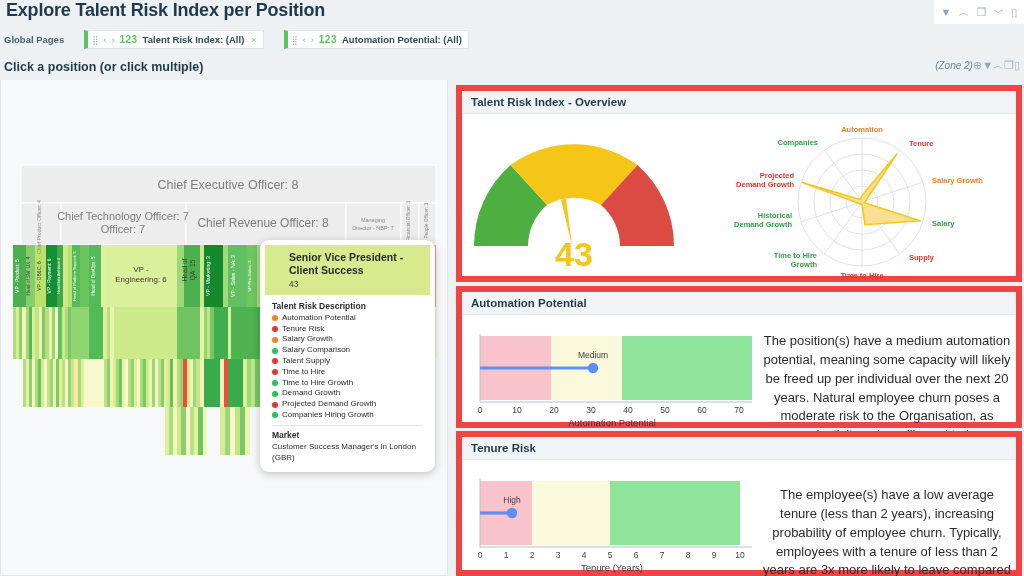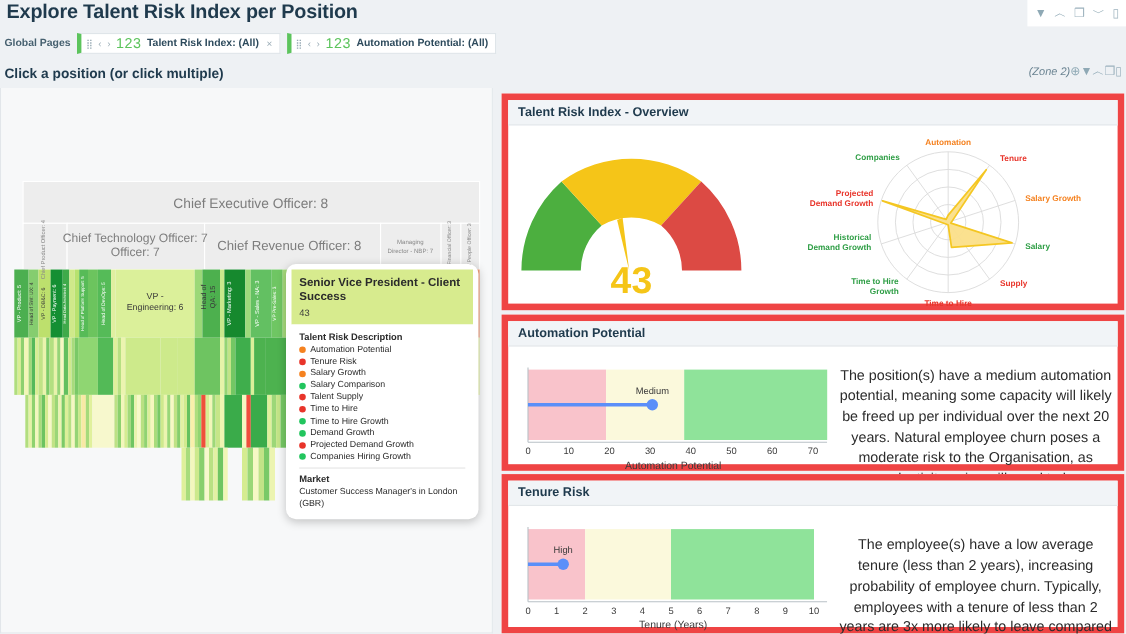--- a/index.html
+++ b/index.html
@@ -22,31 +22,31 @@
     position:absolute; right:0; top:0; width:90px; height:24px;
     background:#ffffff; display:flex; align-items:center; justify-content:center;
     gap:7px;
   }
   .tool-ic { color:#8fa9b5; font-size:11px; line-height:1; cursor:pointer; }
   .tool-ic.sq { color:#9fb4bf; }
 
   
   .filterbar {
     position:absolute; left:0; top:30px; height:19px;
-    display:flex; align-items:center; gap:6px;
+    display:flex; align-items:center; gap:20px;
   }
   .gp-label { font-size:9.5px; font-weight:bold; color:#46606f; padding-left:4px; }
   .filter-pill {
     display:flex; align-items:center; height:19px;
     background:#fff; border:1px solid #dfe5e9; border-left:4px solid #5cc45c;
     padding:0 6px 0 4px; gap:5px; white-space:nowrap;
   }
   .fp-ic { color:#9aacb6; font-size:8.5px; }
   .fp-arrow { color:#9aacb6; font-size:9px; }
-  .fp-123 { color:#5cc45c; font-size:13px; font-weight:normal; letter-spacing:0.5px;}
+  .fp-123 { color:#5cc45c; font-size:10px; font-weight:bold; letter-spacing:0.5px;}
   .fp-text { font-size:9.5px; font-weight:bold; color:#2d4a5c; }
   .fp-x { color:#9aacb6; font-size:9px; margin-left:2px; cursor:pointer;}
 
   
   .zone-caption {
     position:absolute; font-size:12.5px; font-weight:bold; color:#1f3a4d;
   }
   .zone2-tools { position:absolute; top:60px; right:4px; display:flex; align-items:center; gap:0;}
   .zone-tag { font-size:10px; font-style:italic; color:#6b8492; }
 
@@ -57,21 +57,21 @@
   }
 
   
   .tooltip {
     position:absolute; left:260px; top:240px; width:175px;
     background:#ffffff; border-radius:9px;
     box-shadow:0 2px 9px rgba(0,0,0,0.22);
     padding:5px; z-index:40;
   }
   .tt-head {
-    background:#d7eb8e; padding:6px 7px 5px 7px;
+    background:#d7eb8e; padding:6px 7px 5px 24px;
     font-size:10.5px; font-weight:bold; color:#2b2b2b; line-height:1.25;
   }
   .tt-score { font-size:8.5px; font-weight:normal; color:#3a3a3a; margin-top:2px;}
   .tt-body { background:#fff; padding:6px 7px 4px 7px; }
   .tt-sec { font-size:8.5px; font-weight:bold; color:#2b2b2b; margin-bottom:2px;}
   .tt-row { display:flex; align-items:center; gap:4px; font-size:8px; color:#2b2b2b; line-height:1.35;}
   .dot { width:6px; height:6px; border-radius:50%; flex:0 0 auto; }
   .tt-div { border-top:1px solid #e4e4e4; margin:4px 0 4px 0; }
   .tt-mkt { font-size:8px; color:#2b2b2b; line-height:1.35; }
 

